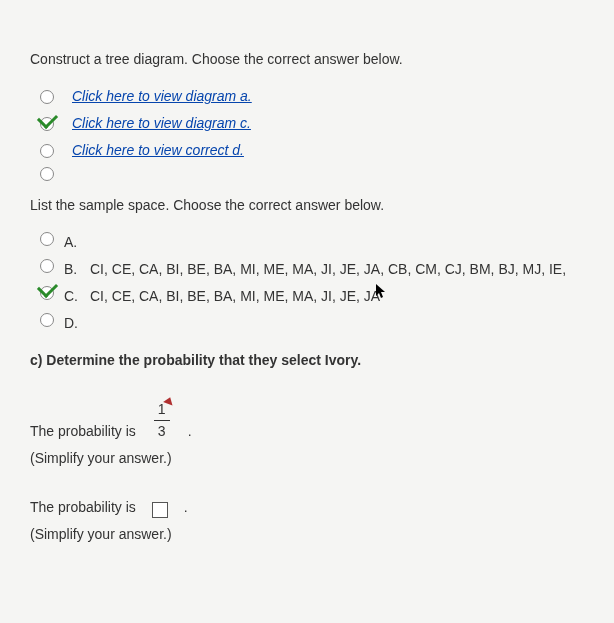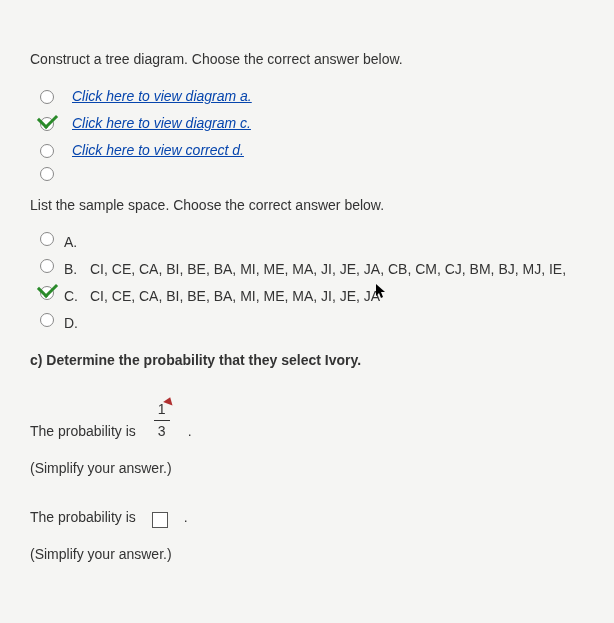--- a/index.html
+++ b/index.html
@@ -78,21 +78,21 @@
     border: 1px solid #555;
     vertical-align: middle;
     background: #fff;
   }
   .cursor {
     display: inline-block;
     width: 0; height: 0;
     position: relative;
   }
   .cursor svg { position: absolute; left: -4px; top: -2px; }
-  .sub { margin-top: 16px; }
+  .sub { margin-top: 6px; }
   .blockline { margin-top: 14px; }
   .prob-line { margin-top: 28px; display: flex; align-items: flex-end; gap: 16px; }
 </style>
 </head>
 <body>
 
 <div class="prompt">Construct a tree diagram. Choose the correct answer below.</div>
 
 <div class="option-row">
   <span class="radio"></span>

